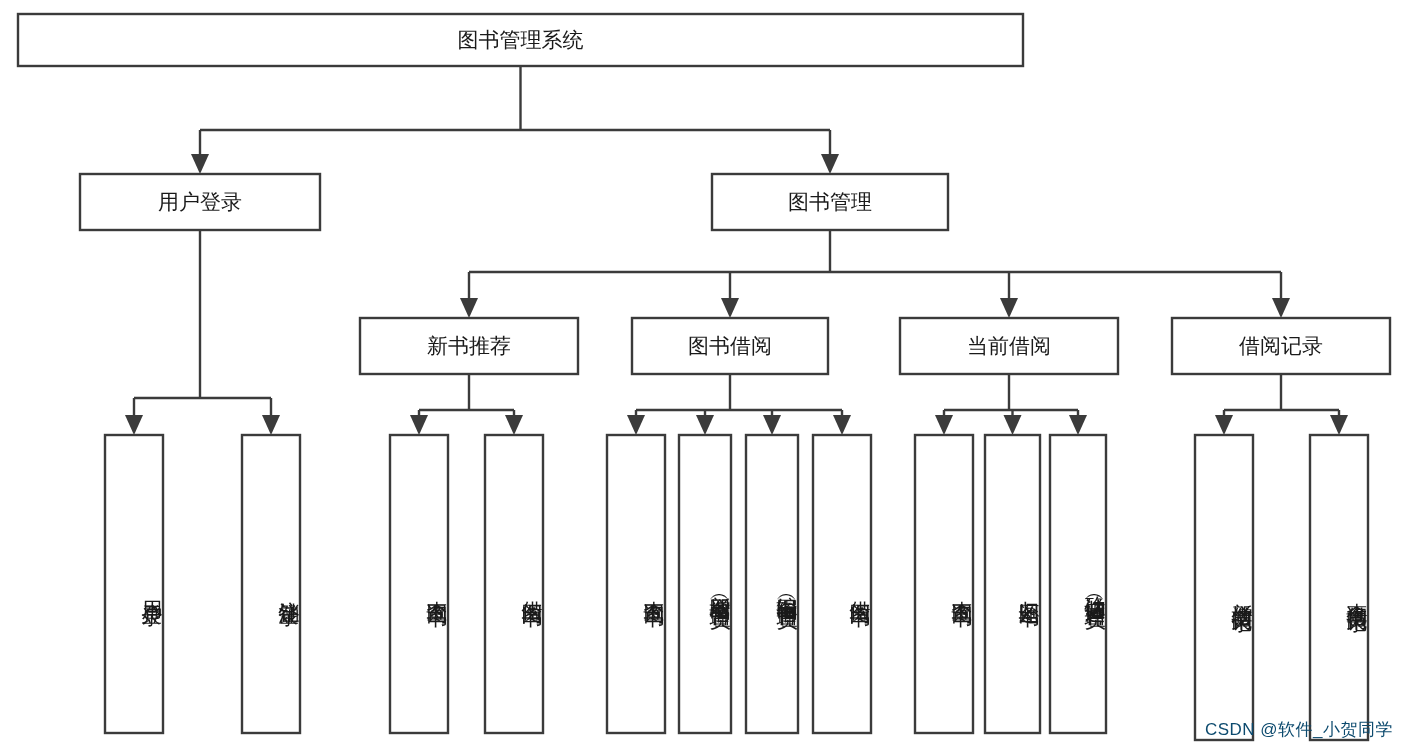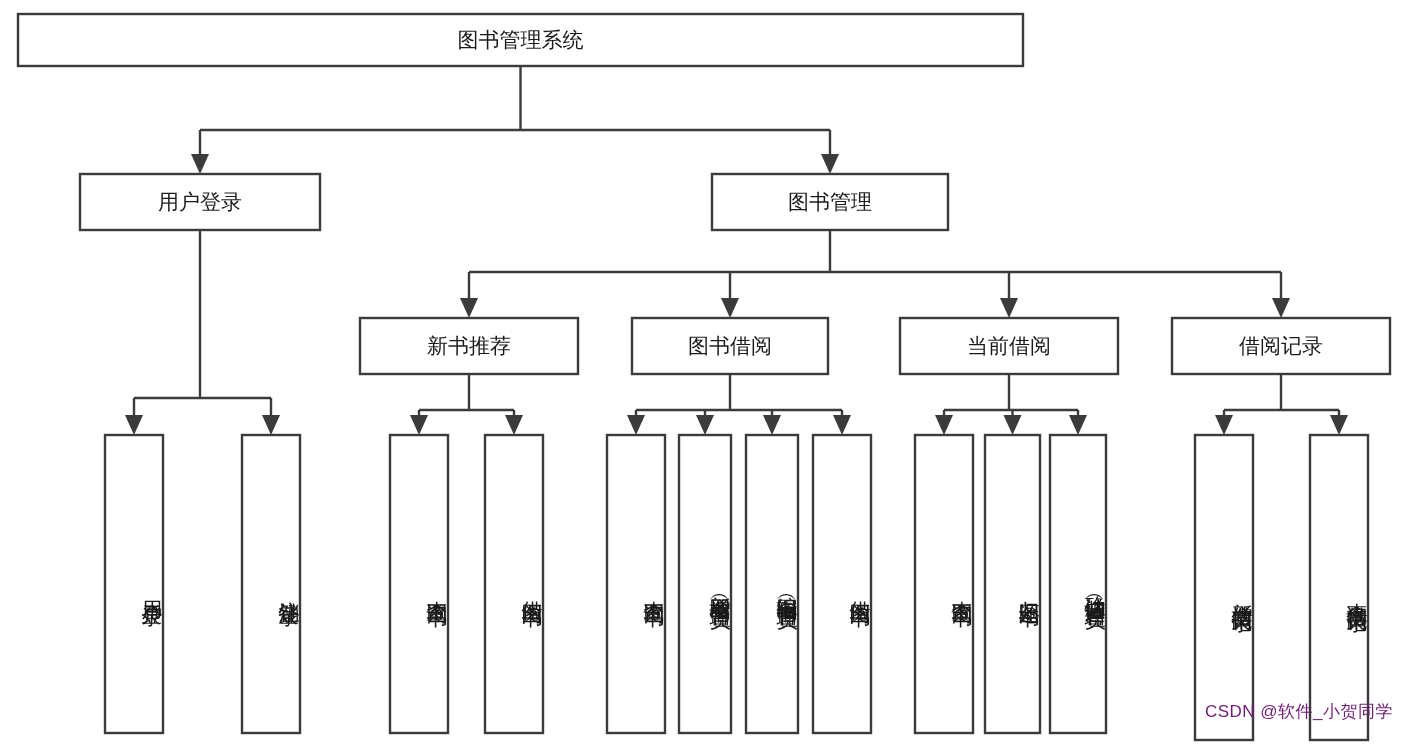--- a/index.html
+++ b/index.html
@@ -61,24 +61,24 @@
     line-height: 1;
     text-align: center;
     display: flex;
     align-items: flex-start;
     justify-content: center;
     pointer-events: none;
   }
   .watermark {
     position: absolute;
     right: 12px;
-    bottom: 24px;
+    bottom: 6px;
     font-family: "Liberation Sans", "DejaVu Sans", sans-serif;
     font-size: 17px;
-    color: #701a75;
+    color: #0c4a6e;
     white-space: nowrap;
     letter-spacing: 0.5px;
   }
 </style>
 </head>
 <body>
 
 <div id="diagram-root">
   <svg id="diagram-svg" viewBox="0 0 1405 747">
     <g id="connectors-layer">

